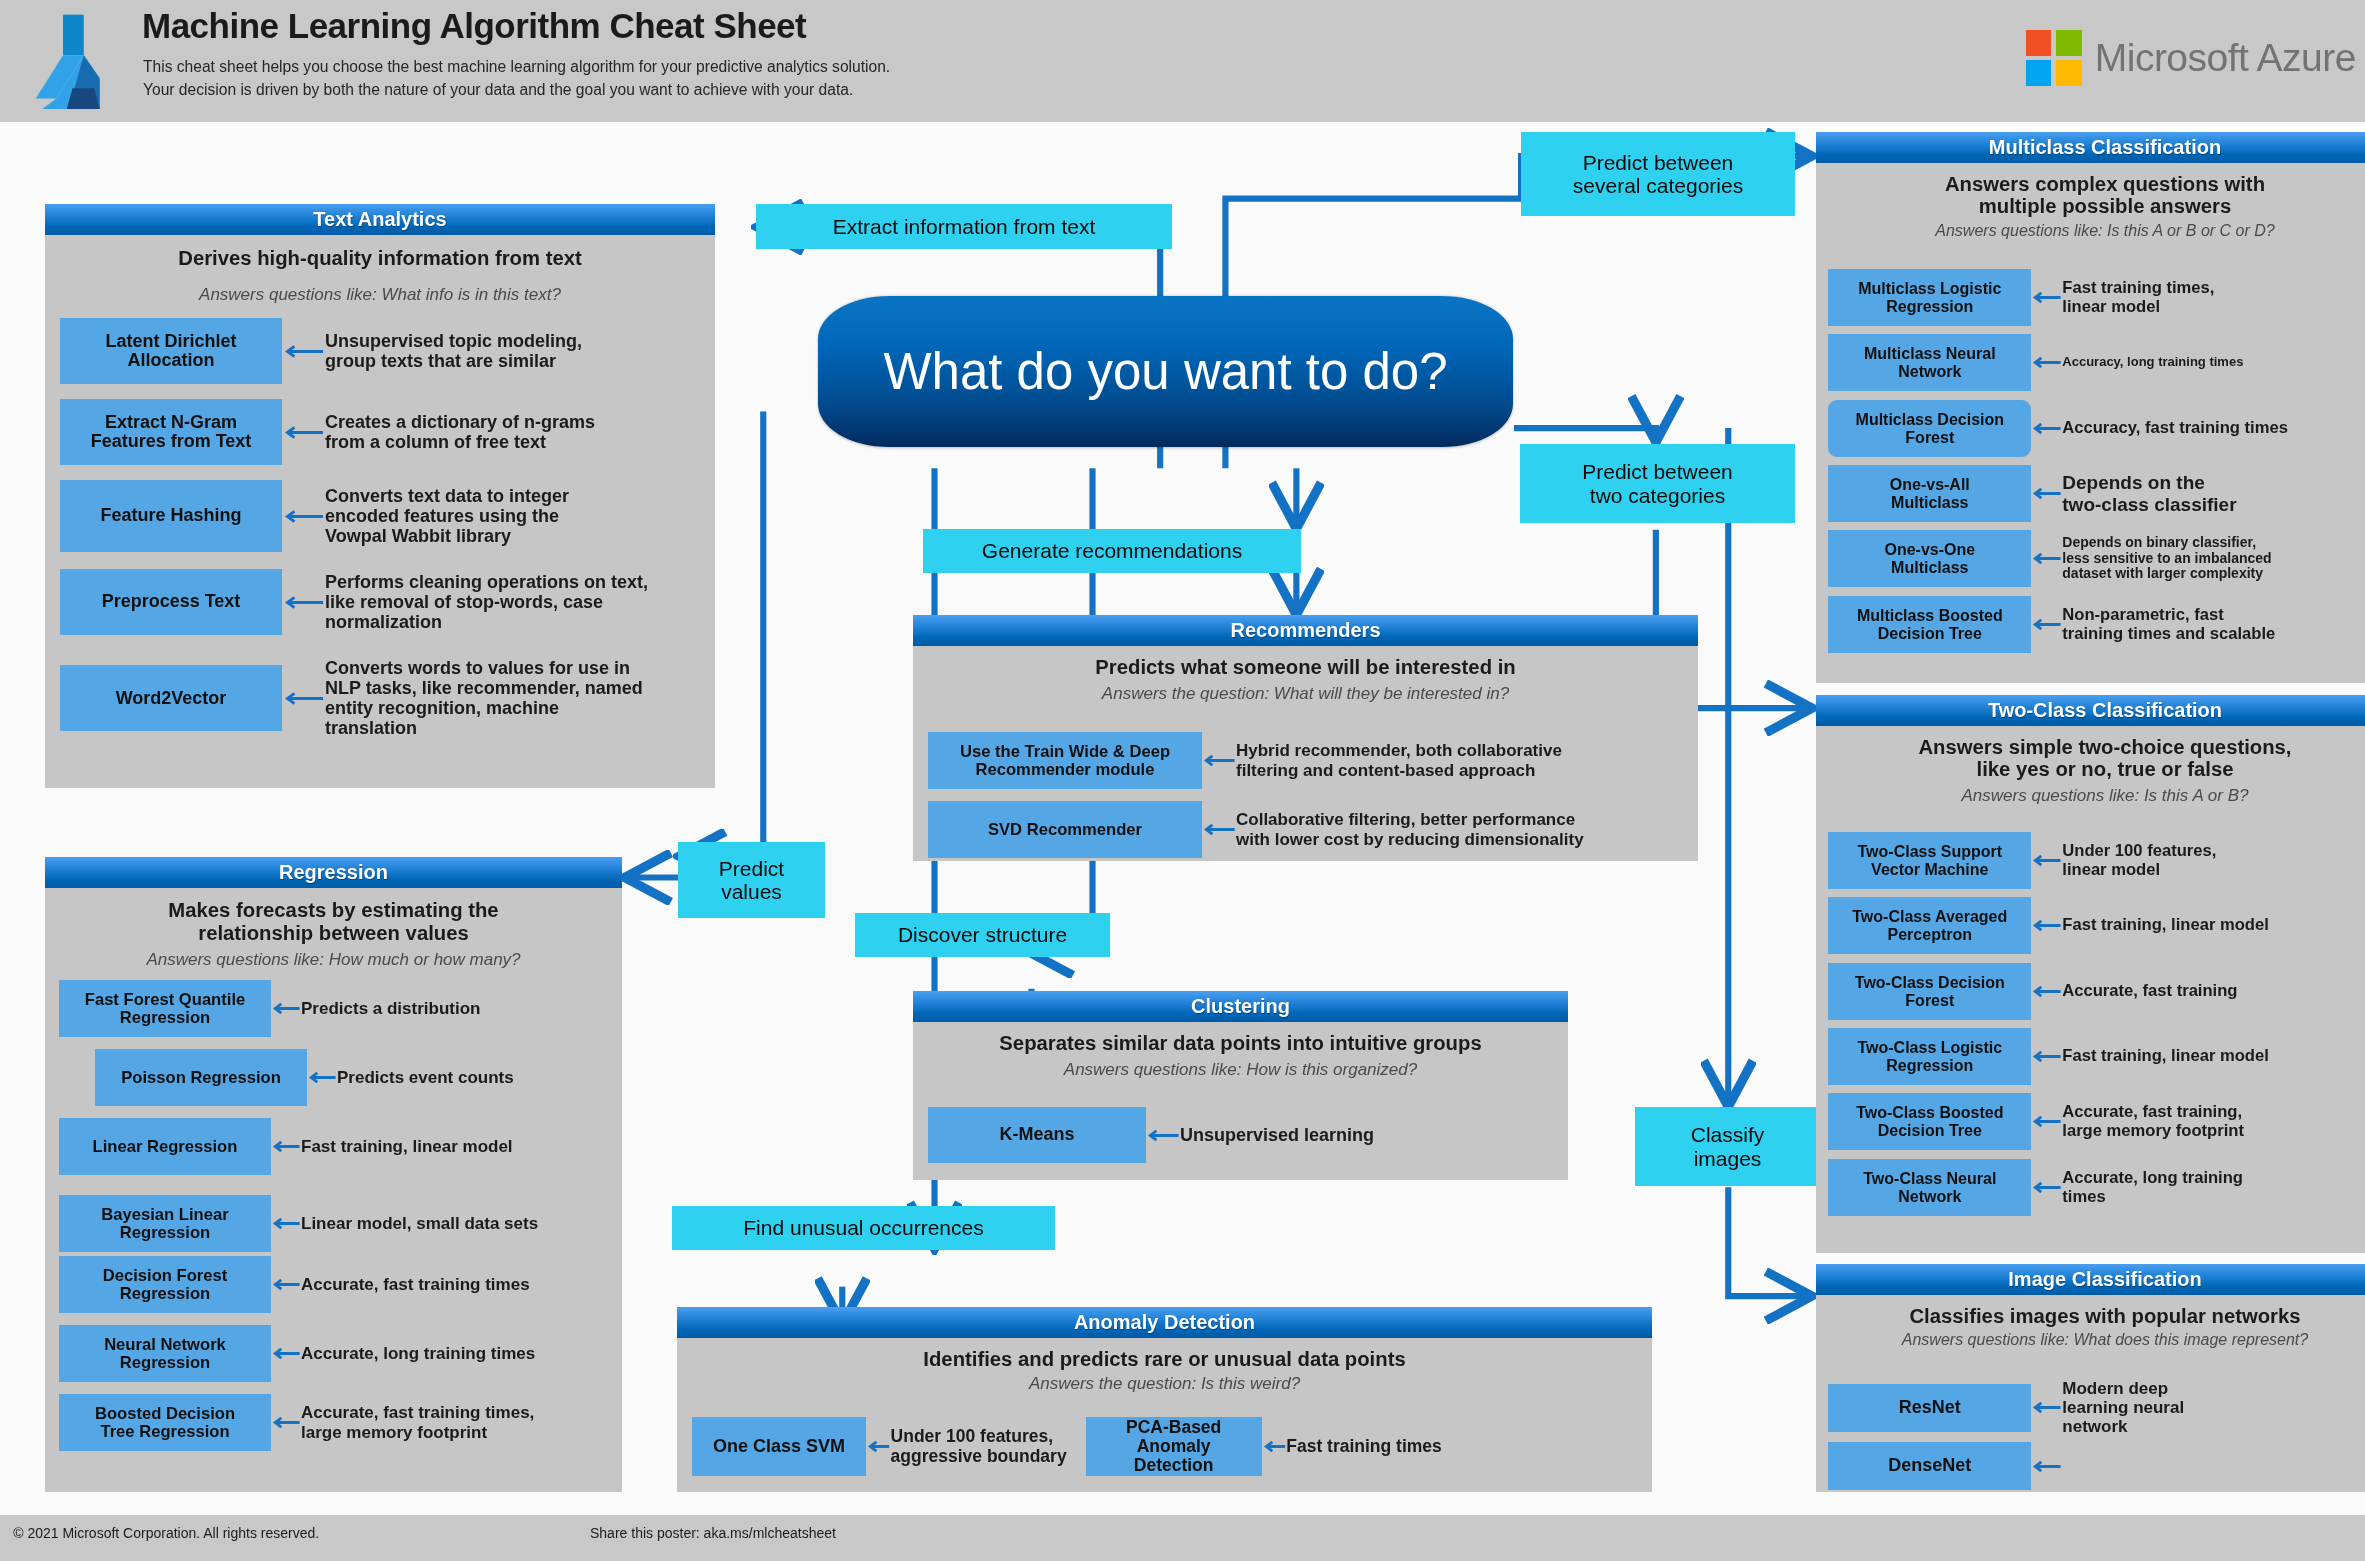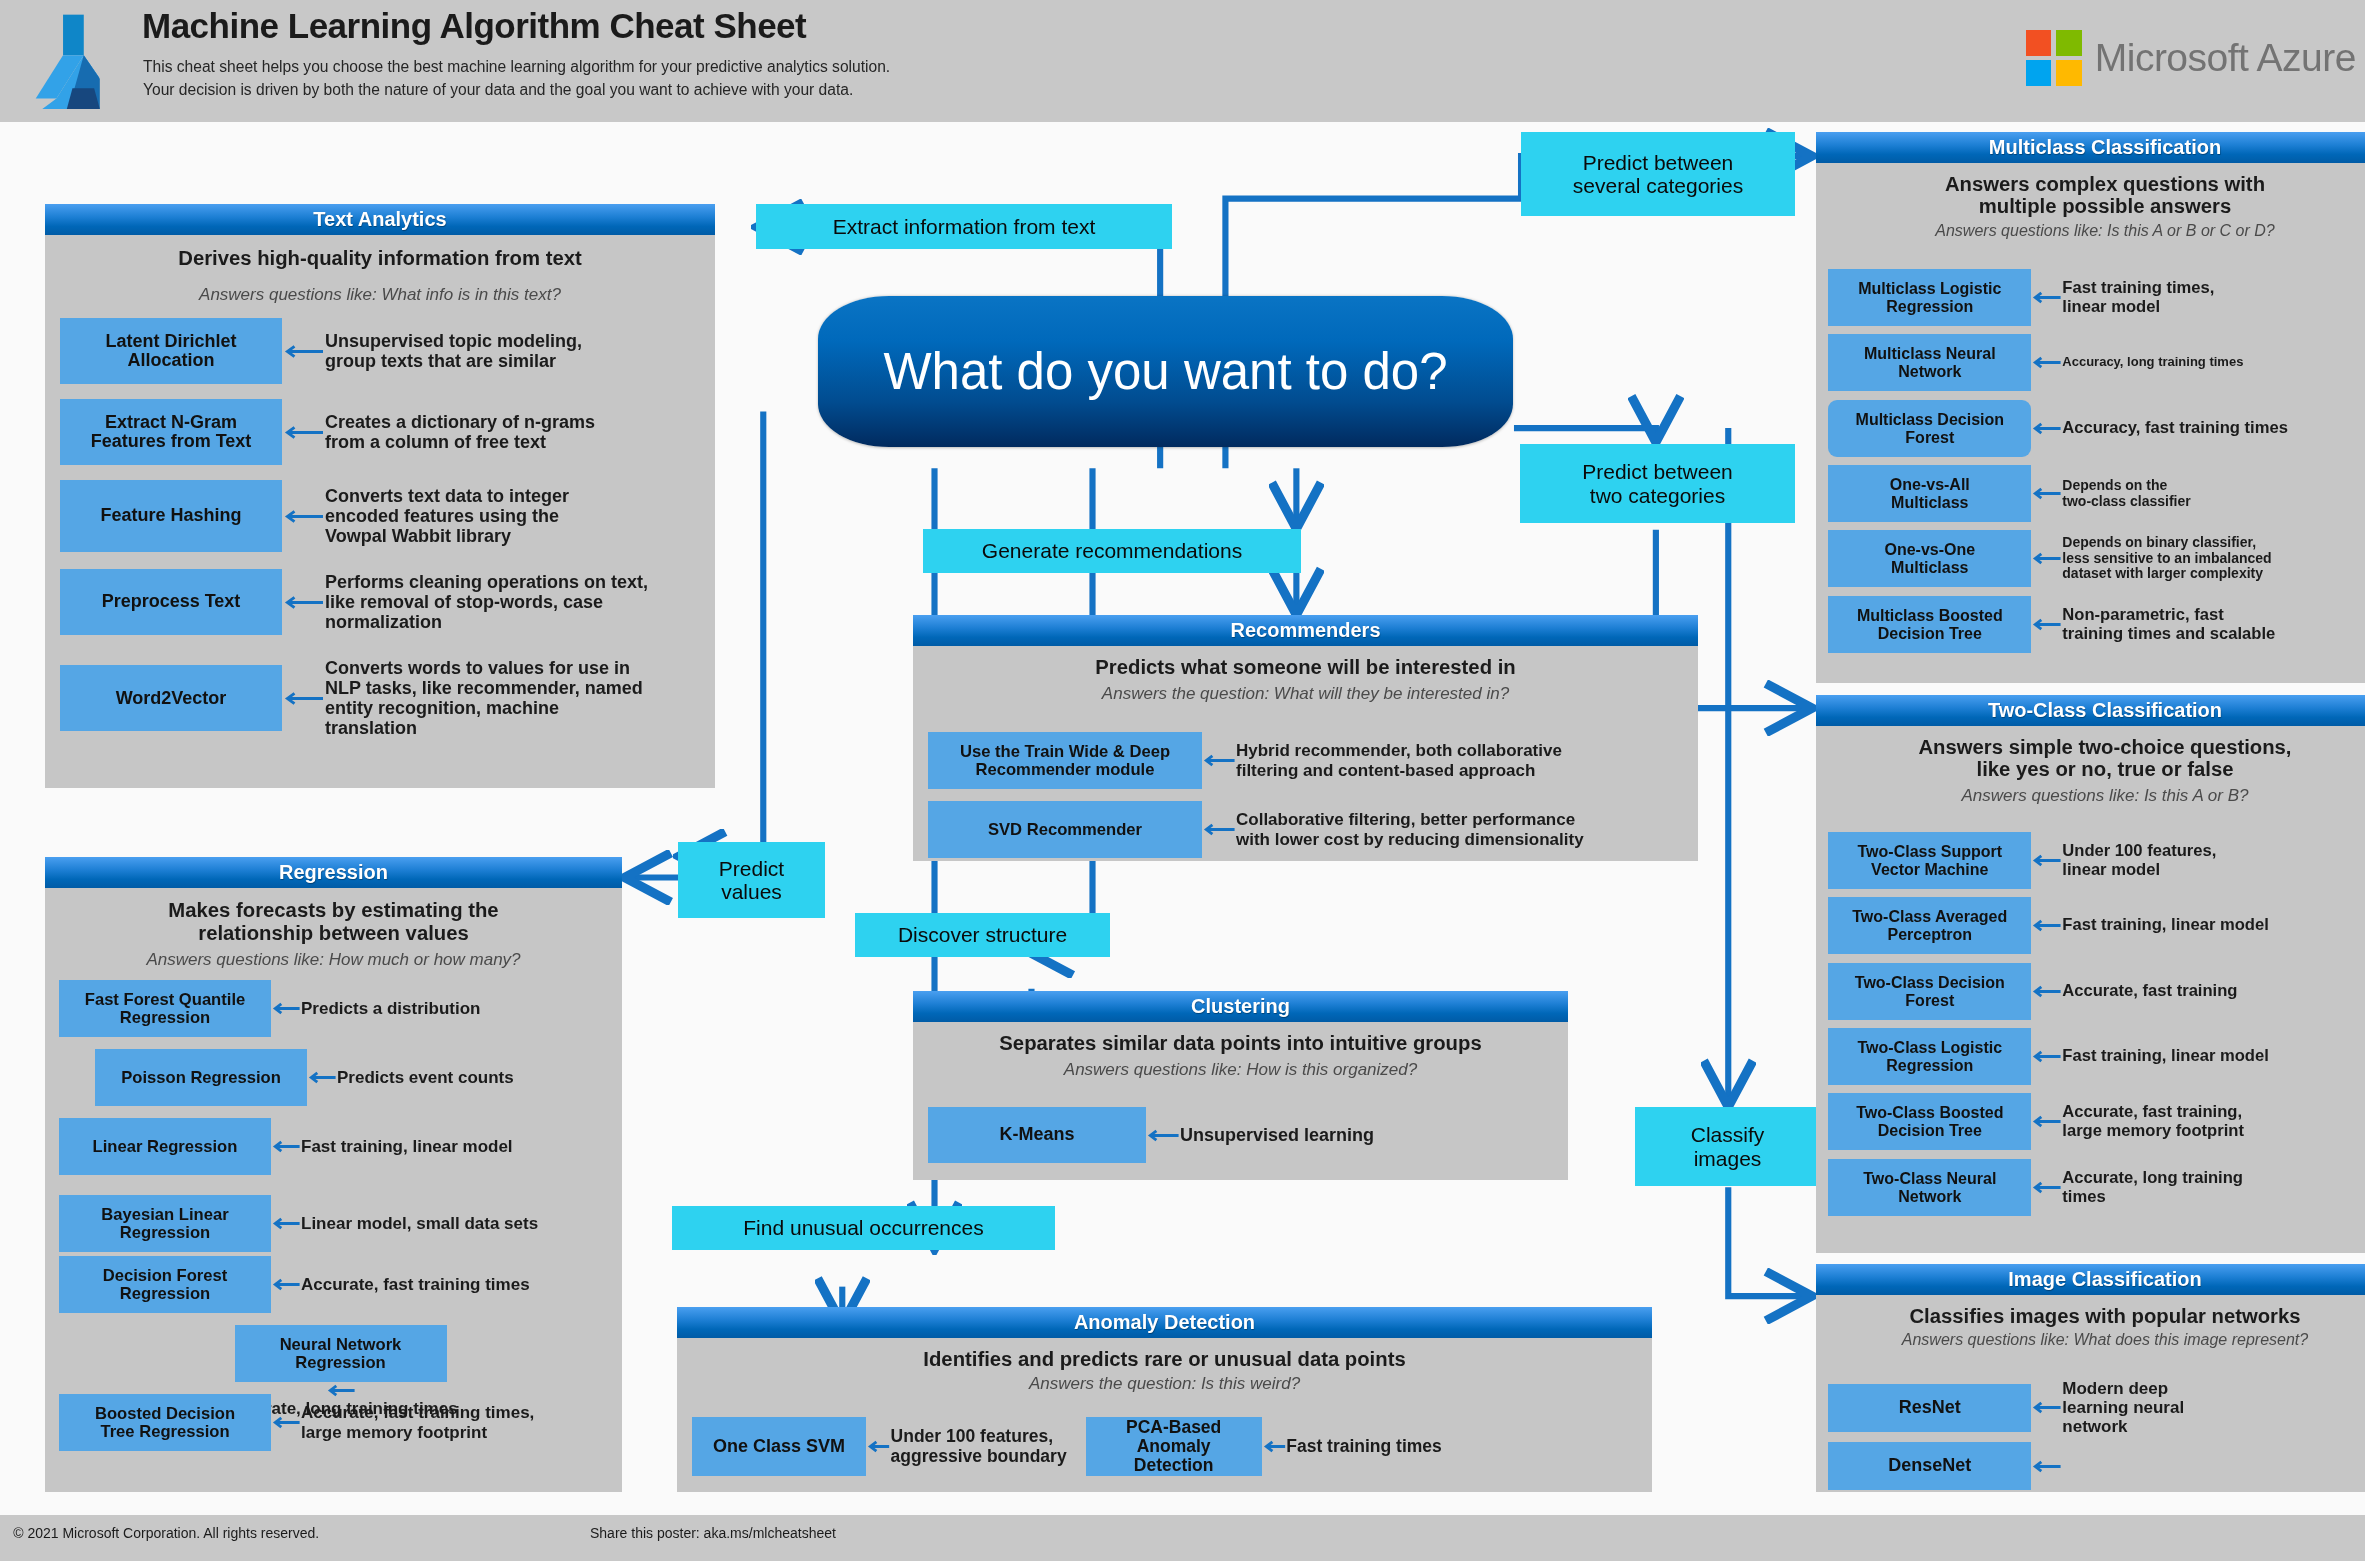--- a/index.html
+++ b/index.html
@@ -321,21 +321,21 @@
       <div class="alg-box" style="width:212px;height:57px;font-size:16.6px;">
         <span style="white-space:pre-line">Decision Forest
 Regression</span>
       </div>
       <svg class="sm-arrow" width="30" height="17" viewBox="0 0 64 36">
           <path d="M61,18 L10,18 M22,8 L9,18 L22,28" fill="none" stroke="#1472c4" stroke-width="6"></path>
         </svg>
       <div class="alg-note" style="font-size:17px;white-space:pre-line">Accurate, fast training times</div>
     </div>
 
-    <div class="alg-row" style="left:14px;top:468px;width:563px;flex-direction:column;">
+    <div class="alg-row" style="left:14px;top:468px;width:563px;">
       <div class="alg-box" style="width:212px;height:57px;font-size:16.6px;">
         <span style="white-space:pre-line">Neural Network
 Regression</span>
       </div>
       <svg class="sm-arrow" width="30" height="17" viewBox="0 0 64 36">
           <path d="M61,18 L10,18 M22,8 L9,18 L22,28" fill="none" stroke="#1472c4" stroke-width="6"></path>
         </svg>
       <div class="alg-note" style="font-size:17px;white-space:pre-line">Accurate, long training times</div>
     </div>
 
@@ -471,21 +471,21 @@
     </div>
 
     <div class="alg-row" style="left:12.3px;top:333px;width:563px;">
       <div class="alg-box" style="width:203px;height:57px;font-size:16px;">
         <span style="white-space:pre-line">One-vs-All
 Multiclass</span>
       </div>
       <svg class="sm-arrow" width="31" height="17" viewBox="0 0 66 36">
           <path d="M63,18 L10,18 M22,8 L9,18 L22,28" fill="none" stroke="#1472c4" stroke-width="6"></path>
         </svg>
-      <div class="alg-note" style="font-size:14px;white-space:pre-line">Depends on the
+      <div class="alg-note" style="font-size:19px;white-space:pre-line">Depends on the
 two-class classifier</div>
     </div>
 
     <div class="alg-row" style="left:12.3px;top:398px;width:563px;">
       <div class="alg-box" style="width:203px;height:57px;font-size:16px;">
         <span style="white-space:pre-line">One-vs-One
 Multiclass</span>
       </div>
       <svg class="sm-arrow" width="31" height="17" viewBox="0 0 66 36">
           <path d="M63,18 L10,18 M22,8 L9,18 L22,28" fill="none" stroke="#1472c4" stroke-width="6"></path>

